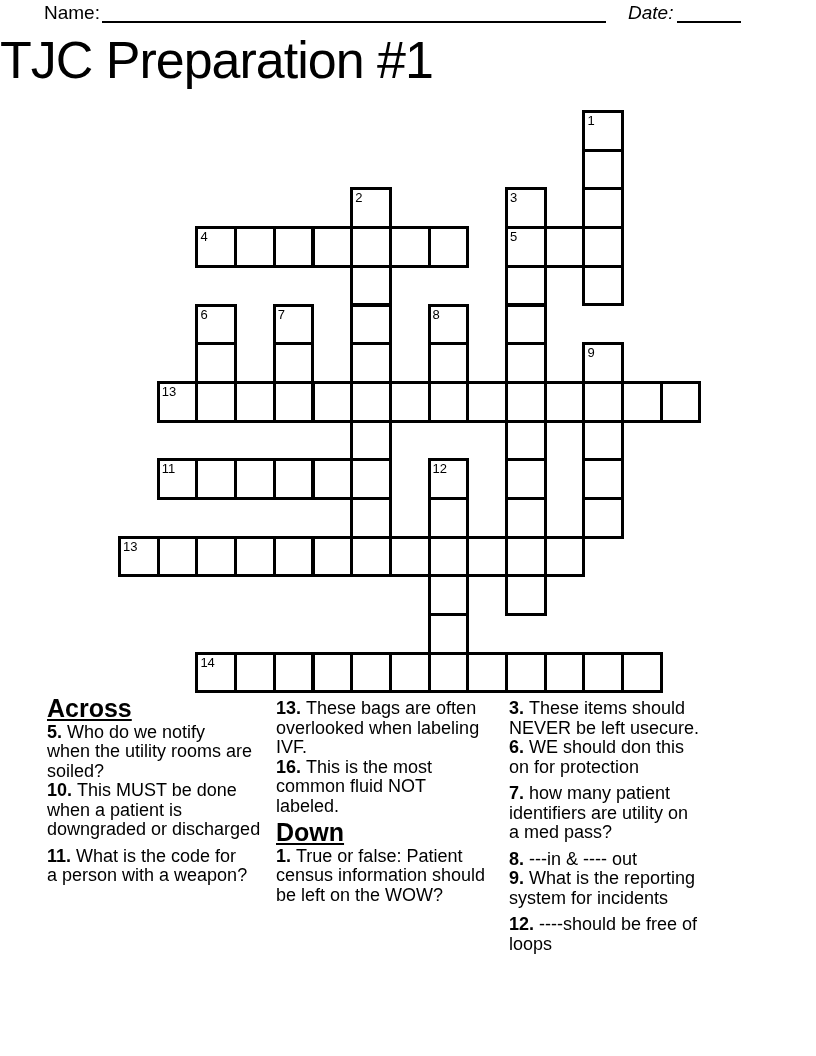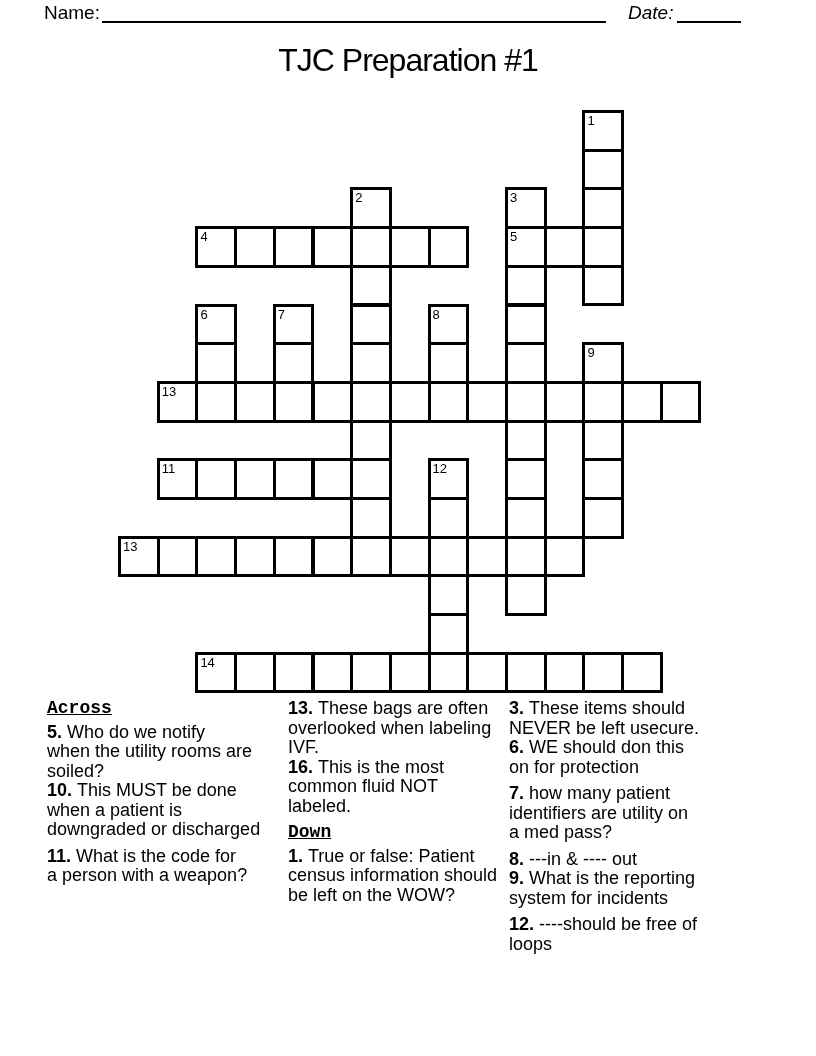--- a/index.html
+++ b/index.html
@@ -11,45 +11,44 @@
   
   .hdr-label { position:absolute; top:2px; font-size:19px; line-height:21px; }
   #name-label { left:44px; }
   #date-label { left:628px;font-style:italic; }
   .write-line { position:absolute; top:0; height:21px; border-bottom:2px solid #000; }
   #name-line { left:102px; width:504px; }
   #date-line { left:677px; width:64px; }
   
   .title {
     position:absolute; top:31px; left:0; width:816px;
-    text-align:center; font-size:32px; line-height:58px; font-weight:400;
+    text-align:left; font-size:52px; line-height:58px; font-weight:400;
     letter-spacing:-1px;
   }
   
   #grid { position:absolute; left:0; top:0; width:816px; height:700px; }
   .cell {
     position:absolute; box-sizing:border-box;
     background:#fff; border:3px solid #000;
   }
   .cellnum {
     position:absolute; top:0; left:2px;
     font-size:13px; line-height:15px; font-weight:400;
   }
   
   .cluecol {
     position:absolute; top:699px; width:254px;
     font-size:18px; line-height:19.5px;
   }
   #cluecol-1 { left:47px; }
-  #cluecol-2 { left:288px; }
+  #cluecol-2 { left:276px; }
   #cluecol-3 { left:509px; }
   .clueheading {
-    font-size:18px; font-weight:bold; text-decoration:underline;
+    font-size:25px; font-weight:bold; text-decoration:underline;
     margin:0 0 4px 0;
-    font-family:Liberation Mono, monospace;
   }
   .clueheading.mid { margin-top:7px; }
   .clue { margin:0; }
   .clue.sp { margin-top:7px; }
   .cnum { font-weight:bold; margin-right:5px; }
   .ctext { white-space:pre-line; }
 </style>
 </head>
 <body>
 

